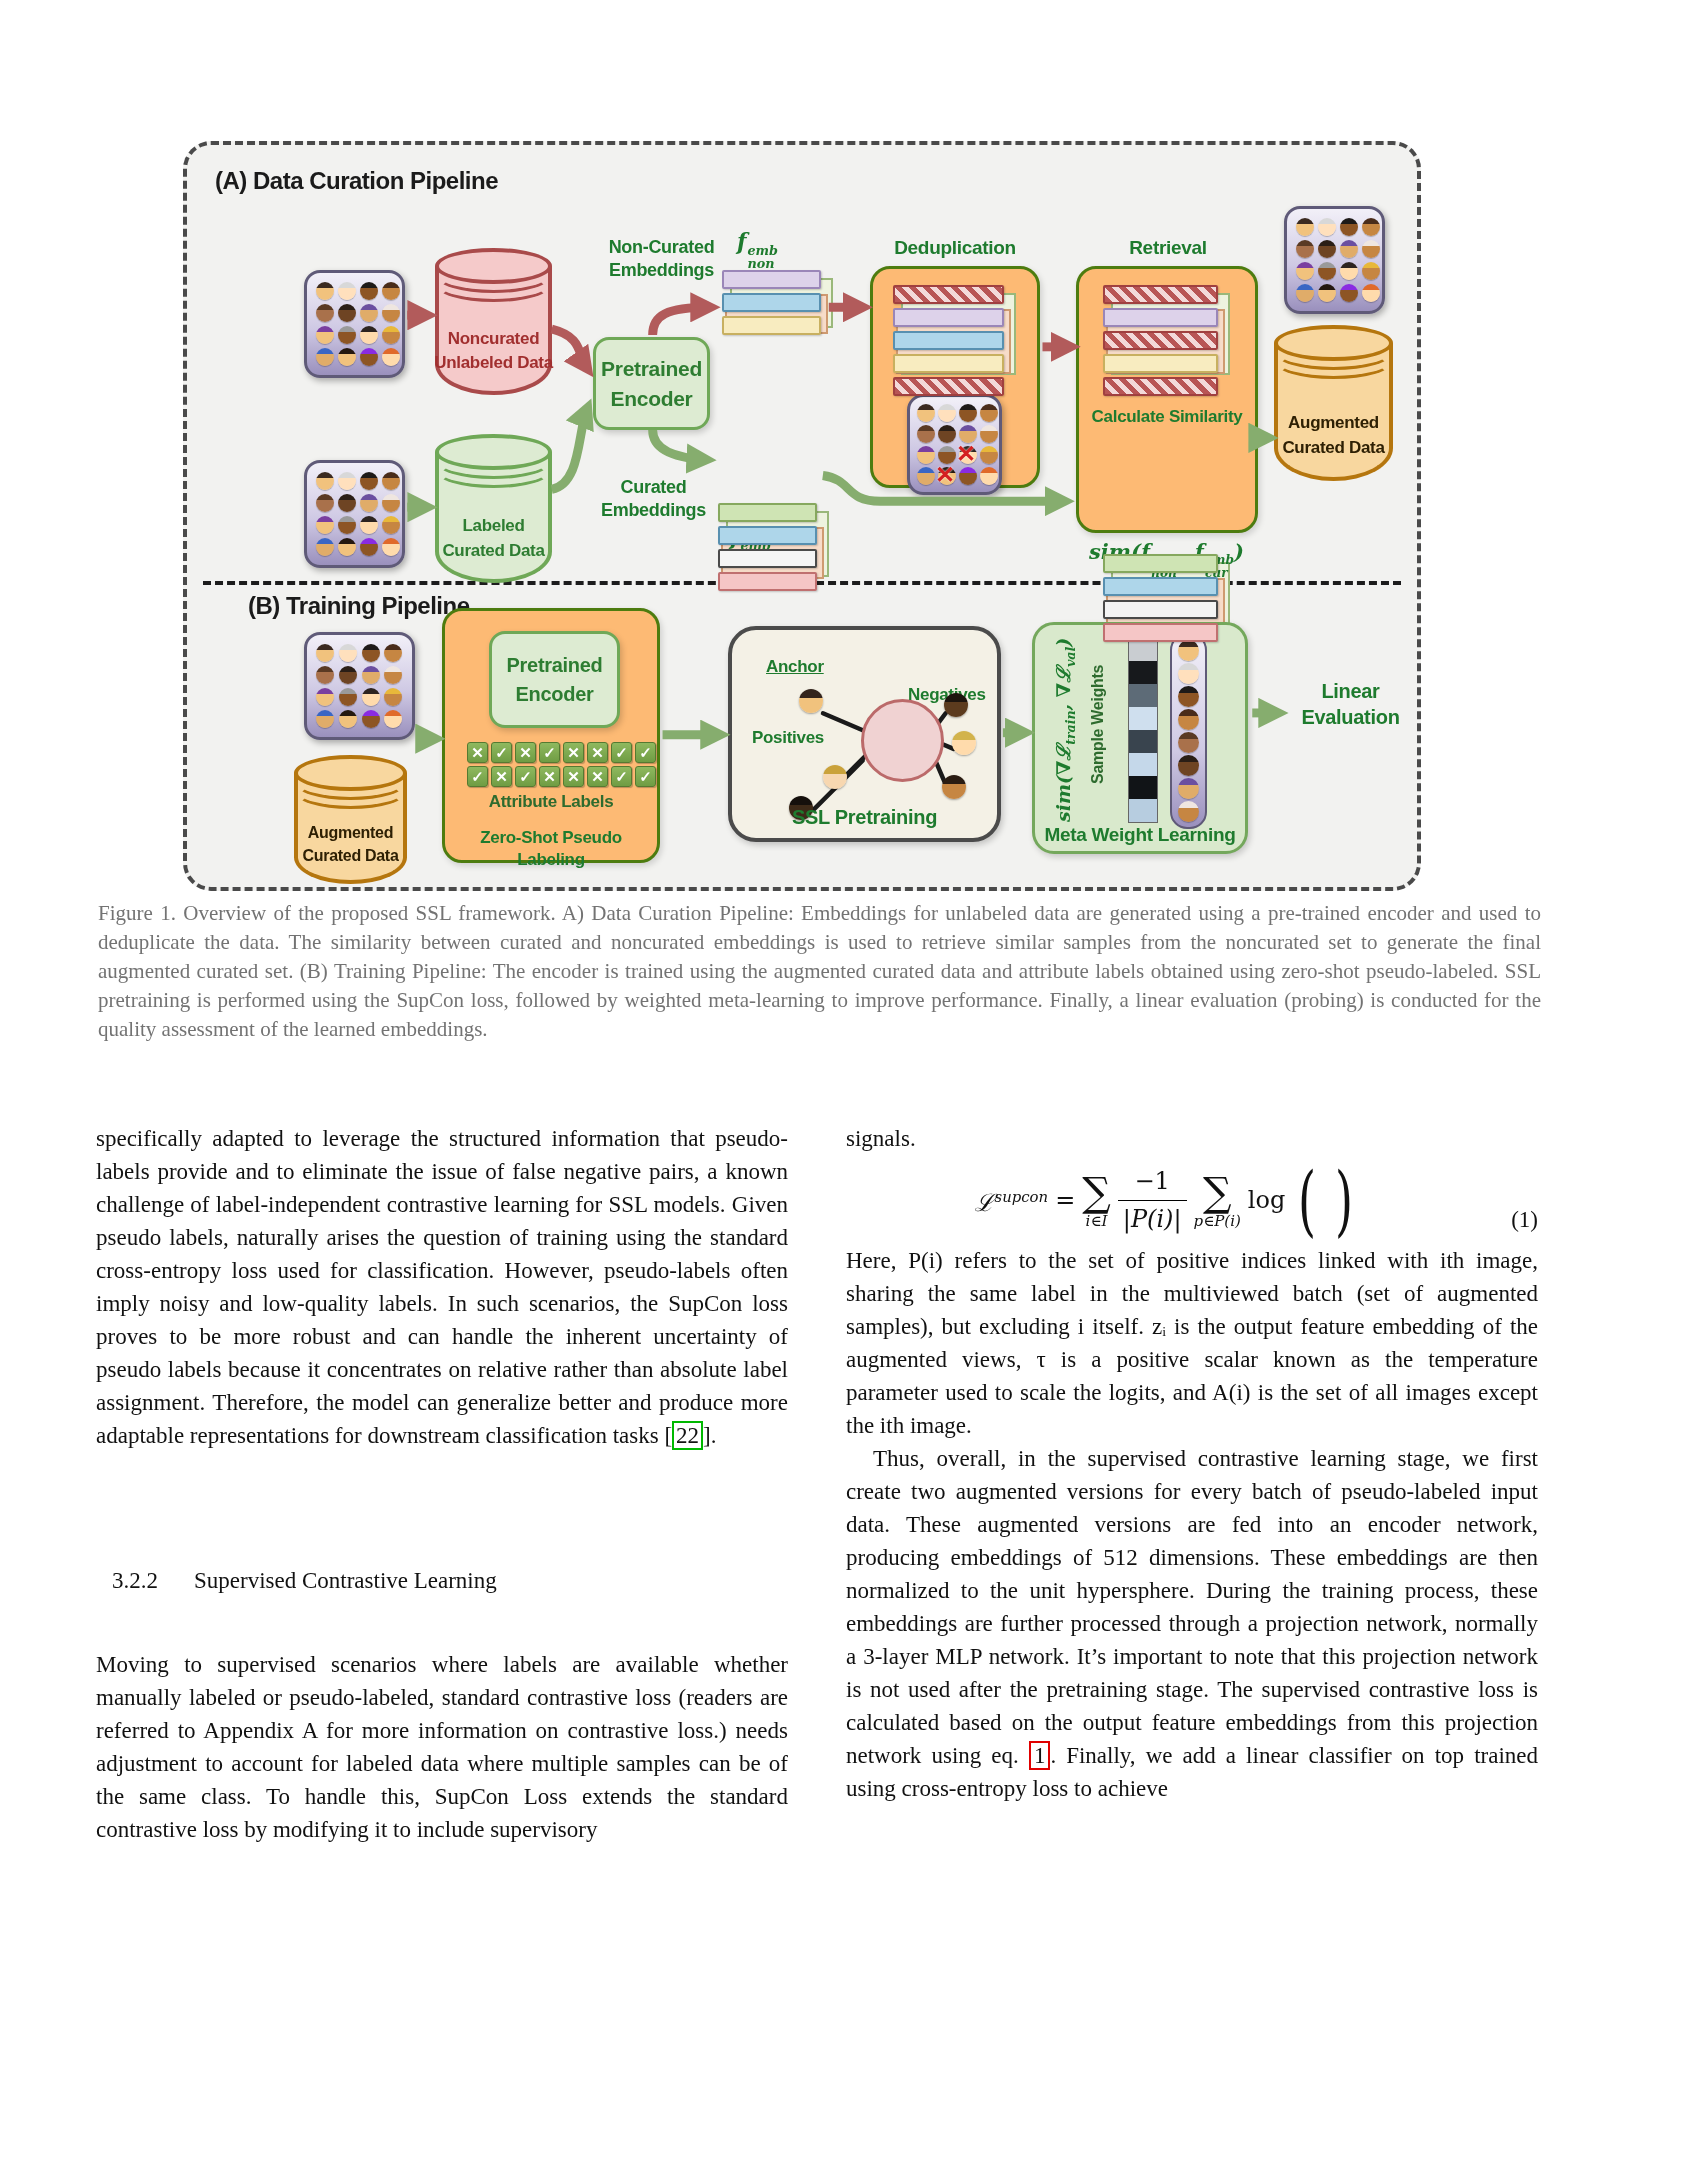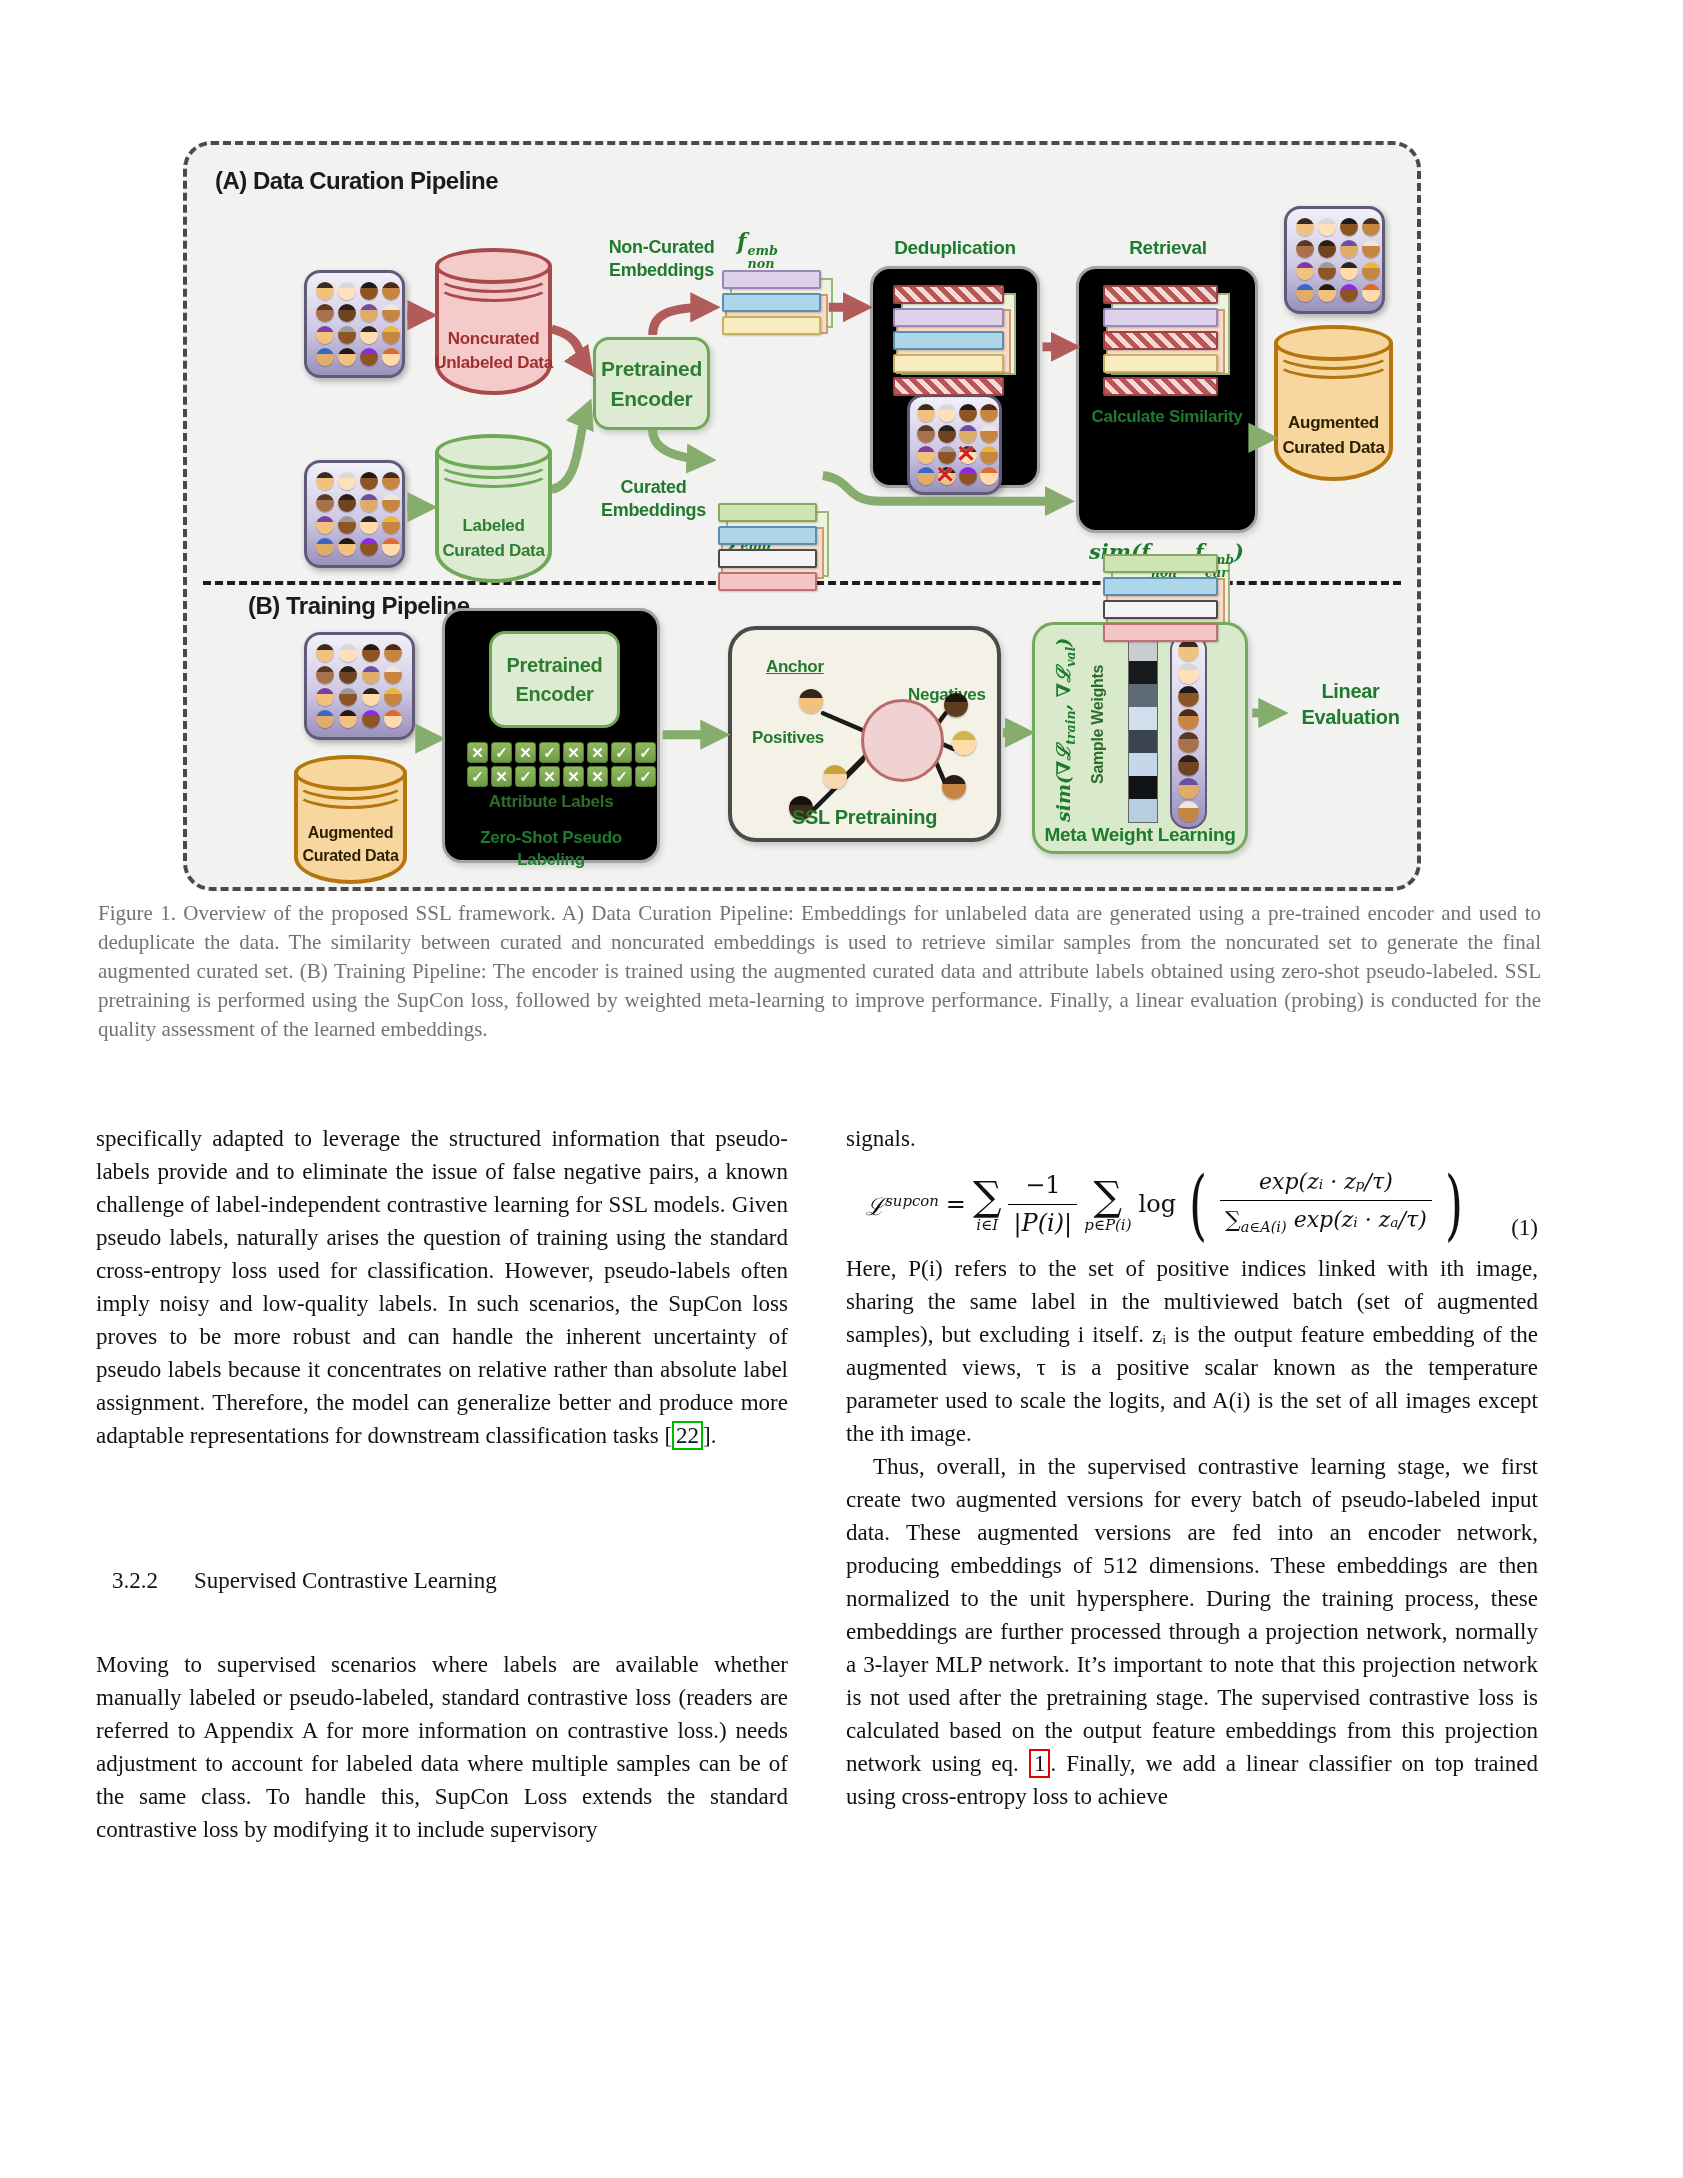--- a/index.html
+++ b/index.html
@@ -27,21 +27,21 @@
   .cyl-label{position:absolute;left:-6px;right:-6px;bottom:13%;z-index:4;text-align:center;
     font-family:"Liberation Sans",sans-serif;font-weight:bold;font-size:17px;line-height:1.45;letter-spacing:-0.3px;}
   .cyl-red{--c:#a94a4a;--f:#f5caca;} .cyl-red .cyl-label{color:#a12f2f;}
   .cyl-green{--c:#6fa857;--f:#ddebd2;} .cyl-green .cyl-label{color:#2e7d32;}
   .cyl-orange{--c:#b5760e;--f:#f8d79f;} .cyl-orange .cyl-label{color:#2e2004;}
 
   .gbox{background:#ddebd2;border:3.5px solid #6fa857;border-radius:16px;color:#2e7d32;
     font-family:"Liberation Sans",sans-serif;font-weight:bold;text-align:center;
     display:flex;flex-direction:column;justify-content:center;gap:6px;font-size:21px;
     box-shadow:2px 3px 6px rgba(0,0,0,.18);box-sizing:border-box;letter-spacing:-0.3px;}
-  .bbox{background:#000000;border:3px solid #a3a3a3;border-radius:20px;box-shadow:2px 3px 6px rgba(0,0,0,.15);box-sizing:border-box;}
+  .bbox{background:#fdba74;border:3px solid #4d7c0f;border-radius:20px;box-shadow:2px 3px 6px rgba(0,0,0,.15);box-sizing:border-box;}
   .sslbox{background:#f4f1e6;border:4px solid #4b4b4b;border-radius:28px;box-shadow:2px 3px 6px rgba(0,0,0,.2);box-sizing:border-box;}
   .metabox{background:#d9e9cc;border:3.5px solid #74a85c;border-radius:22px;box-shadow:2px 3px 6px rgba(0,0,0,.18);box-sizing:border-box;}
 
   
   .egrid{display:grid;grid-template-columns:repeat(4,1fr);gap:4px;padding:9px;
     background:linear-gradient(180deg,#f2f0f8 0%,#cfc9e4 55%,#9a90bd 100%);
     border:3px solid #5f5a78;border-radius:16px;box-shadow:2px 3px 6px rgba(0,0,0,.3);box-sizing:border-box;}
   .face{width:18px;height:18px;border-radius:50%;position:relative;box-shadow:0 1px 1px rgba(0,0,0,.25);}
   .xmark{position:absolute;left:-3px;top:-6px;color:#d42020;font-size:24px;font-weight:bold;
     font-family:"Liberation Sans",sans-serif;text-shadow:0 0 2px #fff;}
@@ -482,24 +482,20 @@
       <span class="frac">
           <span class="num" style="font-style:normal;">−1</span>
           <span class="den">|P(i)|</span>
         </span>
       <span class="sum">
           <span class="sig">∑</span>
           <span class="lim">p∈P(i)</span>
         </span>
       <span class="logf">log</span>
       <span class="bigp">(</span>
-      <span class="frac frac2">
-          <span class="num">exp(zᵢ · zₚ/τ)</span>
-          <span class="den"><span style="font-style:normal;">∑</span><sub>a∈A(i)</sub><span> exp(zᵢ · zₐ/τ)</span></span>
-        </span>
       <span class="bigp">)</span>
     </div>
     <div class="eqnum">(1)</div>
   </div>
 
   <p>Here, P(i) refers to the set of positive indices linked with ith image, sharing the same label in the multiviewed batch (set of augmented samples), but excluding i itself. zᵢ is the output feature embedding of the augmented views, τ is a positive scalar known as the temperature parameter used to scale the logits, and A(i) is the set of all images except the ith image.</p>
   <p class="indent"><span>Thus, overall, in the supervised contrastive learning stage, we first create two augmented versions for every batch of pseudo-labeled input data. These augmented versions are fed into an encoder network, producing embeddings of 512 dimensions. These embeddings are then normalized to the unit hypersphere. During the training process, these embeddings are further processed through a projection network, normally a 3-layer MLP network. It’s important to note that this projection network is not used after the pretraining stage. The supervised contrastive loss is calculated based on the output feature embeddings from this projection network using eq. </span><span class="cite-r">1</span><span>.  Finally, we add a linear classifier on top trained using cross-entropy loss to achieve</span></p>
 </div>
 
 

